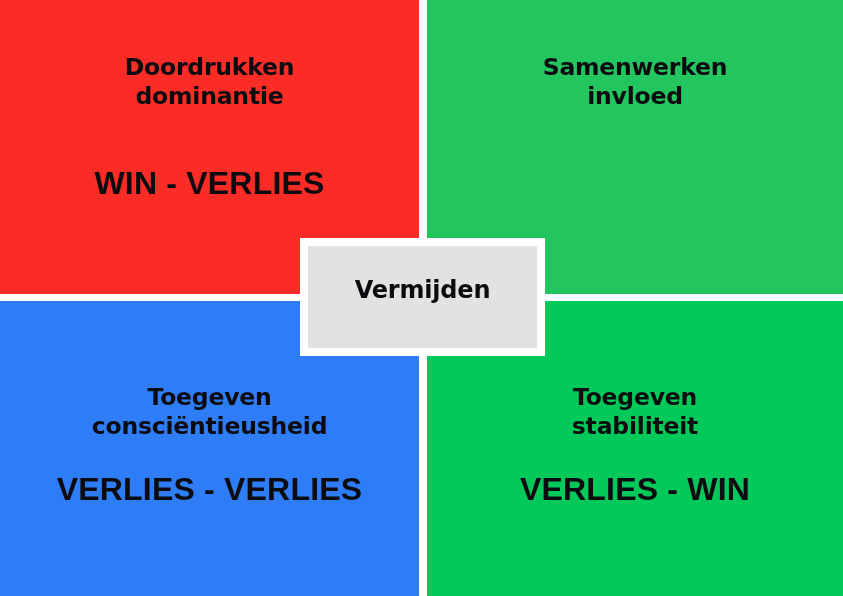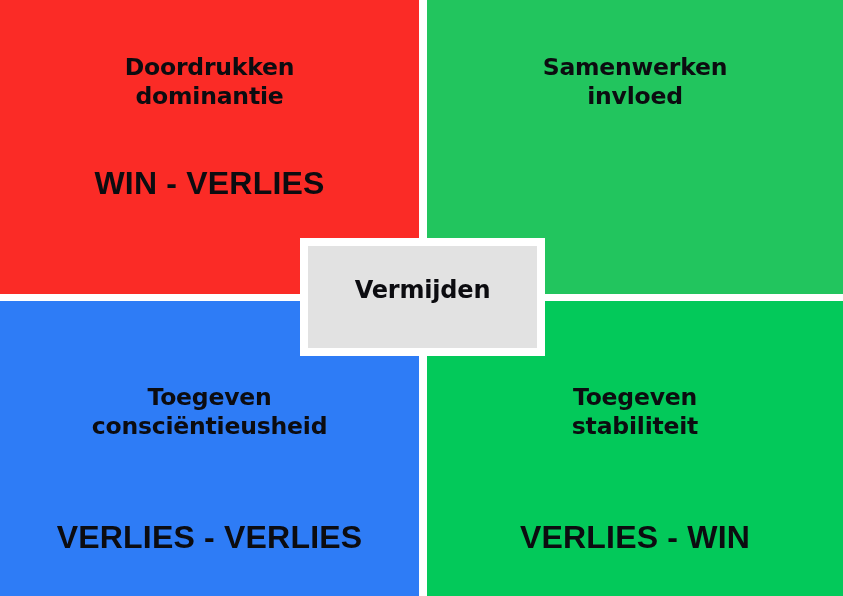--- a/index.html
+++ b/index.html
@@ -85,21 +85,21 @@
   
   .q-tl .quadrant-heading,
   .q-tr .quadrant-heading { margin-top: 53px; }
   .q-tl .quadrant-outcome,
   .q-tr .quadrant-outcome { margin-top: 52px; }
 
   
   .q-bl .quadrant-heading,
   .q-br .quadrant-heading { margin-top: 82px; }
   .q-bl .quadrant-outcome,
-  .q-br .quadrant-outcome { margin-top: 76px; }
+  .q-br .quadrant-outcome { margin-top: 28px; }
 
   .center-card {
     position: absolute;
     left: 300px;
     top: 238px;
     width: 245px;
     height: 118px;
     background: #ffffff;
     box-sizing: border-box;
     padding: 8px;

